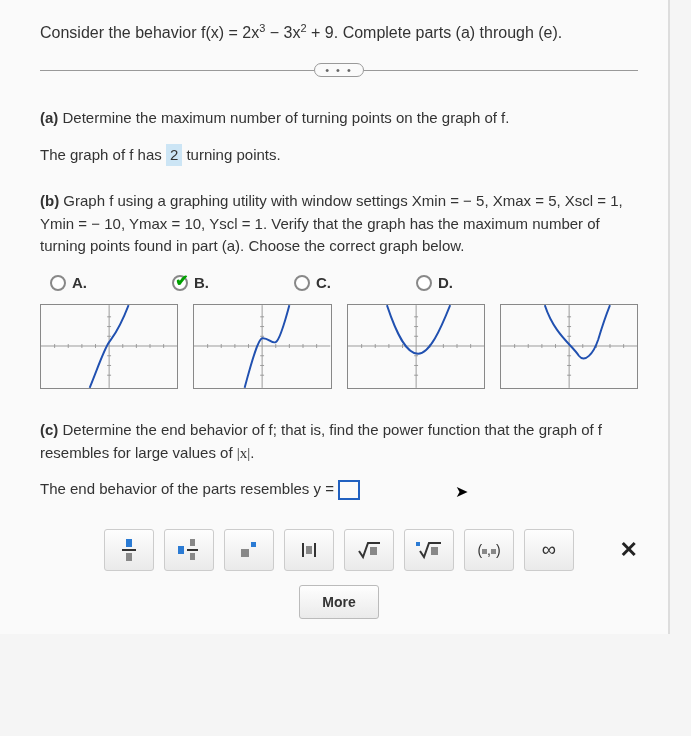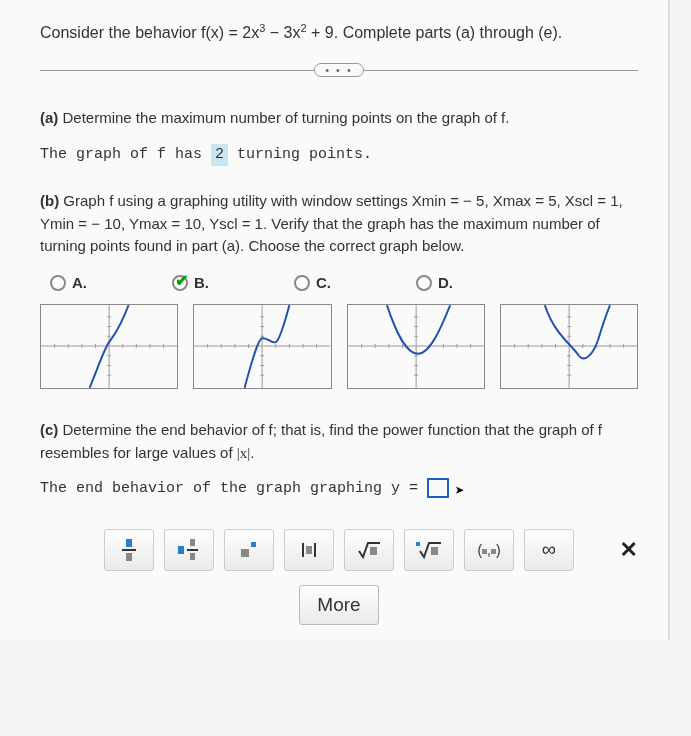--- a/index.html
+++ b/index.html
@@ -36,21 +36,21 @@
     .pill {
       border: 1px solid #999;
       border-radius: 10px;
       padding: 0 10px;
       font-size: 11px;
       color: #666;
       background: #fafafa;
       letter-spacing: 2px;
     }
     .part { margin-bottom: 24px; line-height: 1.5; }
-    .answer-line { margin-top: 14px; font-family: Liberation Mono, monospace; }
+    .answer-line { margin-top: 14px; }
     .answer-box {
       display: inline-block;
       background: #cce5f5;
       padding: 0 4px;
       font-weight: 500;
     }
     .input-box {
       display: inline-block;
       width: 22px;
       height: 20px;
@@ -126,30 +126,31 @@
       position: absolute;
       right: 0;
       top: 8px;
       font-size: 22px;
       font-weight: bold;
       color: #222;
       cursor: pointer;
     }
     .more-btn {
       width: 80px;
-      height: 40px;
+      height: 34px;
       border: 1px solid #bbb;
       background: linear-gradient(#fefefe,#eaeaea);
       display: flex;
       align-items: center;
       justify-content: center;
       margin: 14px auto 0;
-      font-size: 19px;
+      font-size: 14px;
       border-radius: 3px;
       cursor: pointer;
+      font-weight: bold;
     }
     .cursor {
       position: absolute;
       font-size: 16px;
       color: #000;
     }
     sup { font-size: 11px; }
     .abs { font-family: 'Times New Roman', serif; }
   </style>
 </head>
@@ -294,21 +295,21 @@
         </svg>
       </div>
     </div>
   </div>
 
   <div class="part">
     <div>
       <b>(c)</b><span> Determine the end behavior of f; that is, find the power function that the graph of f resembles for large values of </span><span class="abs">|x|</span><span>.</span>
     </div>
     <div class="answer-line" style="position:relative;">
-      <span>The end behavior of the graph graphing y = </span><span class="input-box"></span>
+      <span>The end behavior of the parts resembles y = </span><span class="input-box"></span>
       <span class="cursor" style="left:415px; top:2px;">➤</span>
     </div>
   </div>
 
   <div class="toolbar">
     <div class="tool-btn">
       <svg width="18" height="26">
           <rect x="6" y="2" width="6" height="8" fill="#2b7bd4"></rect>
           <line x1="2" y1="13" x2="16" y2="13" stroke="#333" stroke-width="2"></line>
           <rect x="6" y="16" width="6" height="8" fill="#888"></rect>

